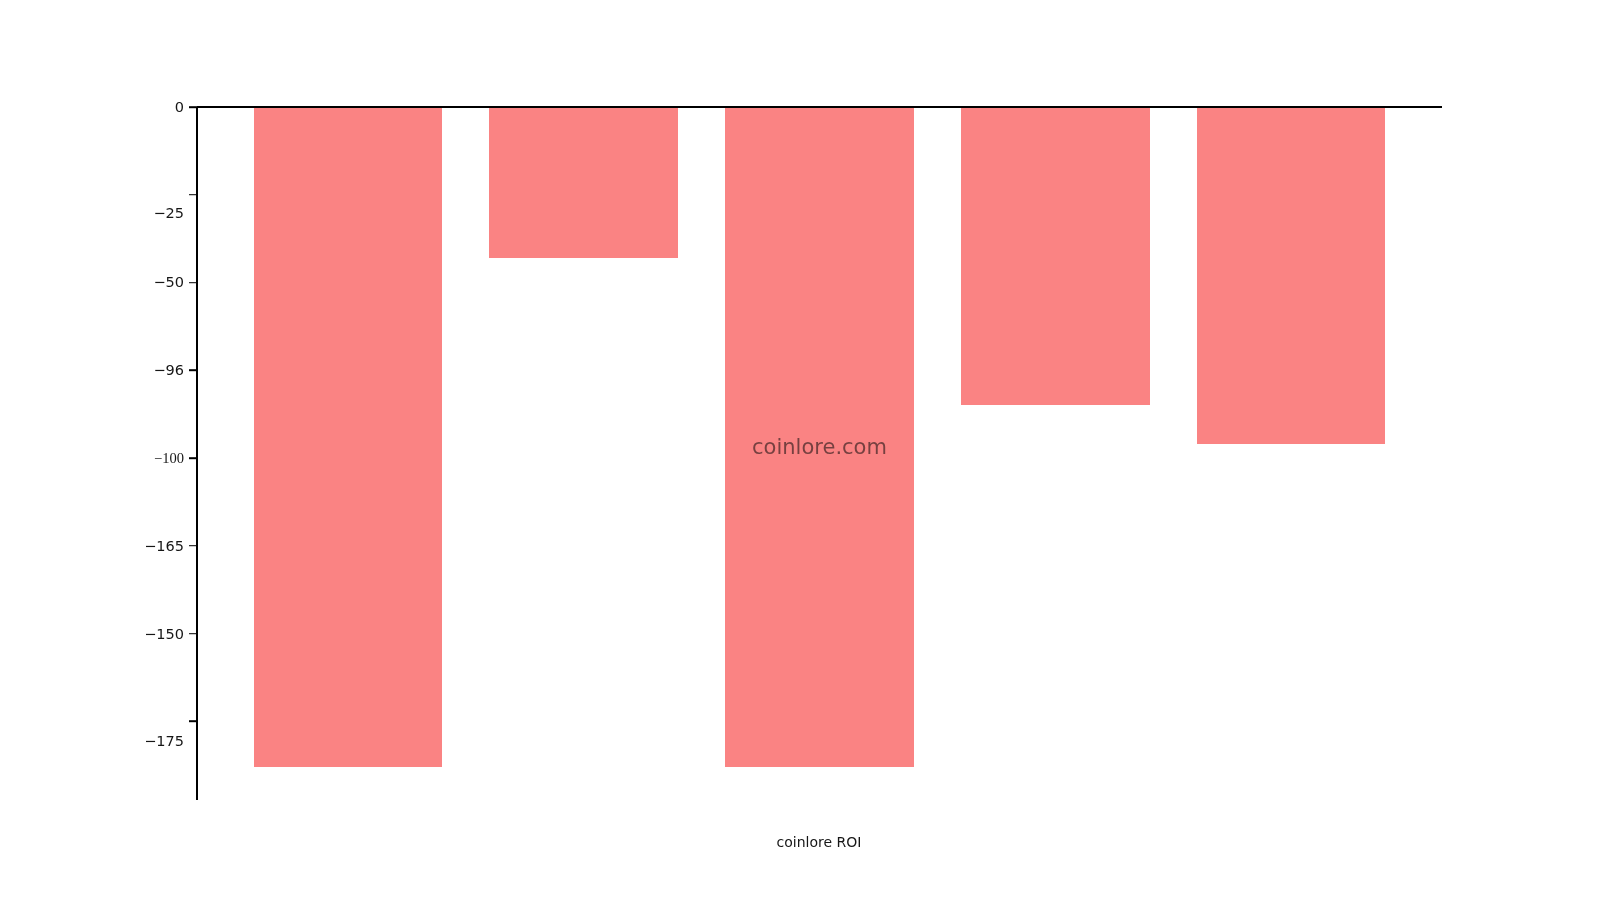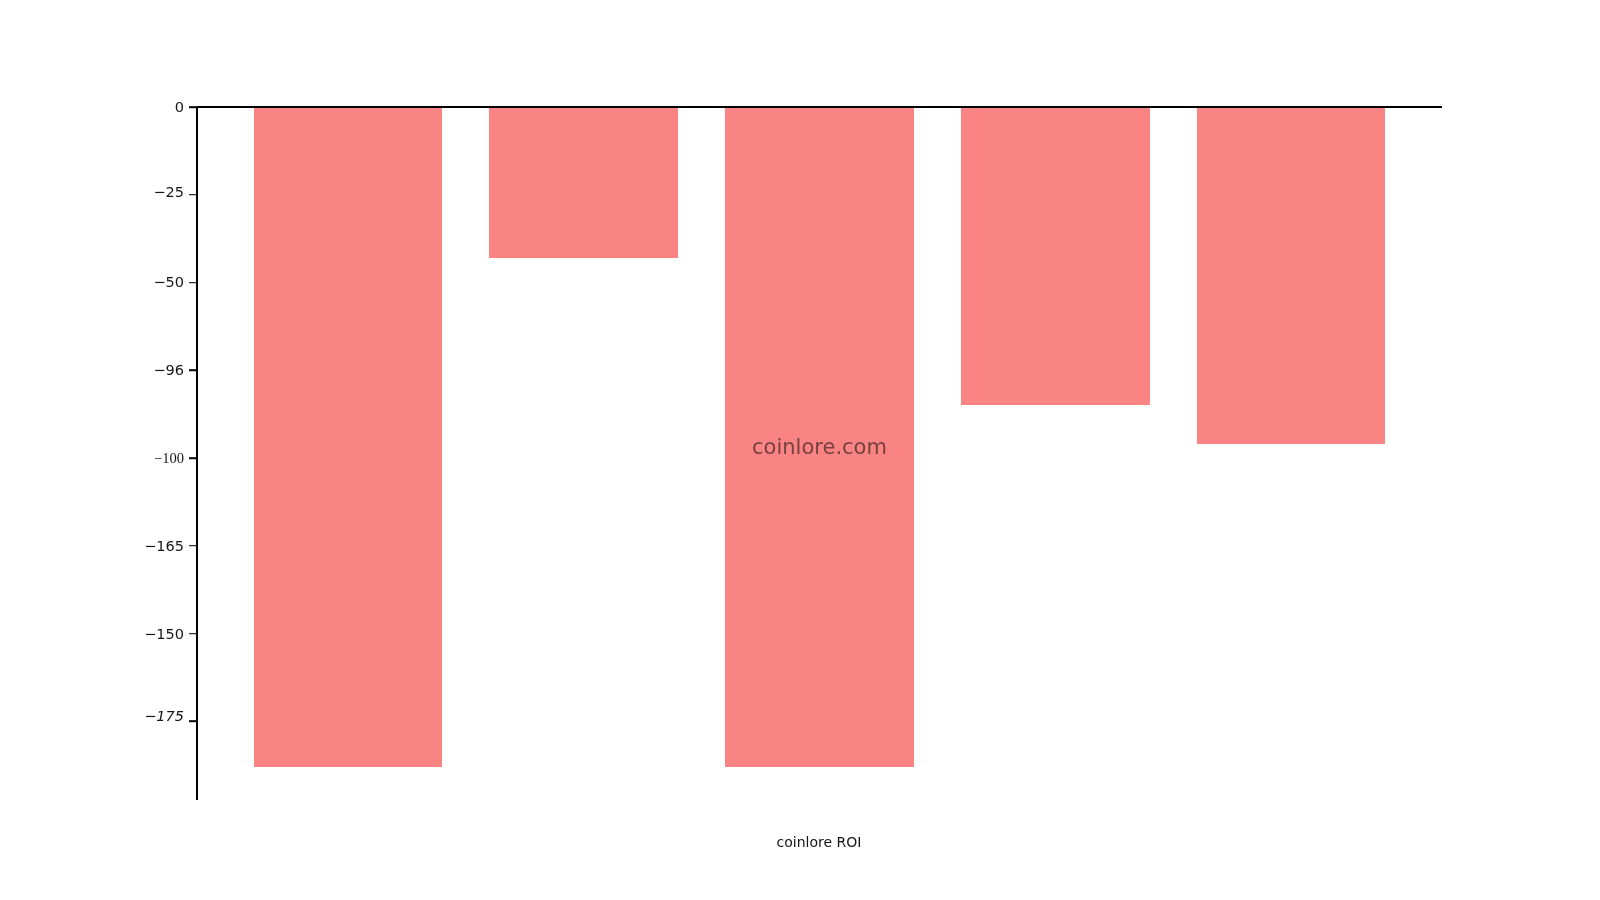--- a/index.html
+++ b/index.html
@@ -89,33 +89,33 @@
 <div class="canvas">
 
   <div class="plot">
     <div class="spine-left"></div>
     <div class="zero-line"></div>
 
     <div id="ticks-layer">
         <div class="y-tick" style="top: 0px;"></div>
         <div class="y-tick-label" style="top: 0px;">0</div>
         <div class="y-tick" style="top: 87.766px;"></div>
-        <div class="y-tick-label" style="top: 85px; margin-left: 11px;">−25</div>
+        <div class="y-tick-label" style="top: 106px; margin-left: 11px;">−25</div>
         <div class="y-tick" style="top: 175.532px;"></div>
         <div class="y-tick-label" style="top: 175px;">−50</div>
         <div class="y-tick" style="top: 263.298px;"></div>
         <div class="y-tick-label" style="top: 263.298px;">−96</div>
         <div class="y-tick" style="top: 351.064px;"></div>
         <div class="y-tick-label" style="top: 351.064px; font-family: Liberation Serif, serif;">−100</div>
         <div class="y-tick" style="top: 438.83px;"></div>
         <div class="y-tick-label" style="top: 438.83px;">−165</div>
         <div class="y-tick" style="top: 526.596px;"></div>
         <div class="y-tick-label" style="top: 526.596px; text-align: center;">−150</div>
         <div class="y-tick" style="top: 614.362px;"></div>
-        <div class="y-tick-label" style="top: 609px; font-style: italic;">−175</div>
+        <div class="y-tick-label" style="top: 634px;">−175</div>
       </div>
     <div id="bars-layer">
         <div class="bar" title="−188" style="left: 56.5909px; width: 188.636px; height: 660px; background: rgb(250, 131, 131);"></div>
         <div class="bar" title="−43" style="left: 292.386px; width: 188.636px; height: 150.957px; background: rgb(250, 131, 131);"></div>
         <div class="bar" title="−188" style="left: 528.182px; width: 188.636px; height: 660px; background: rgb(250, 131, 131);"></div>
         <div class="bar" title="−85" style="left: 763.977px; width: 188.636px; height: 298.404px; background: rgb(250, 131, 131);"></div>
         <div class="bar" title="−96" style="left: 999.773px; width: 188.636px; height: 337.021px; background: rgb(250, 131, 131);"></div>
       </div>
 
     <div class="watermark">coinlore.com</div>

